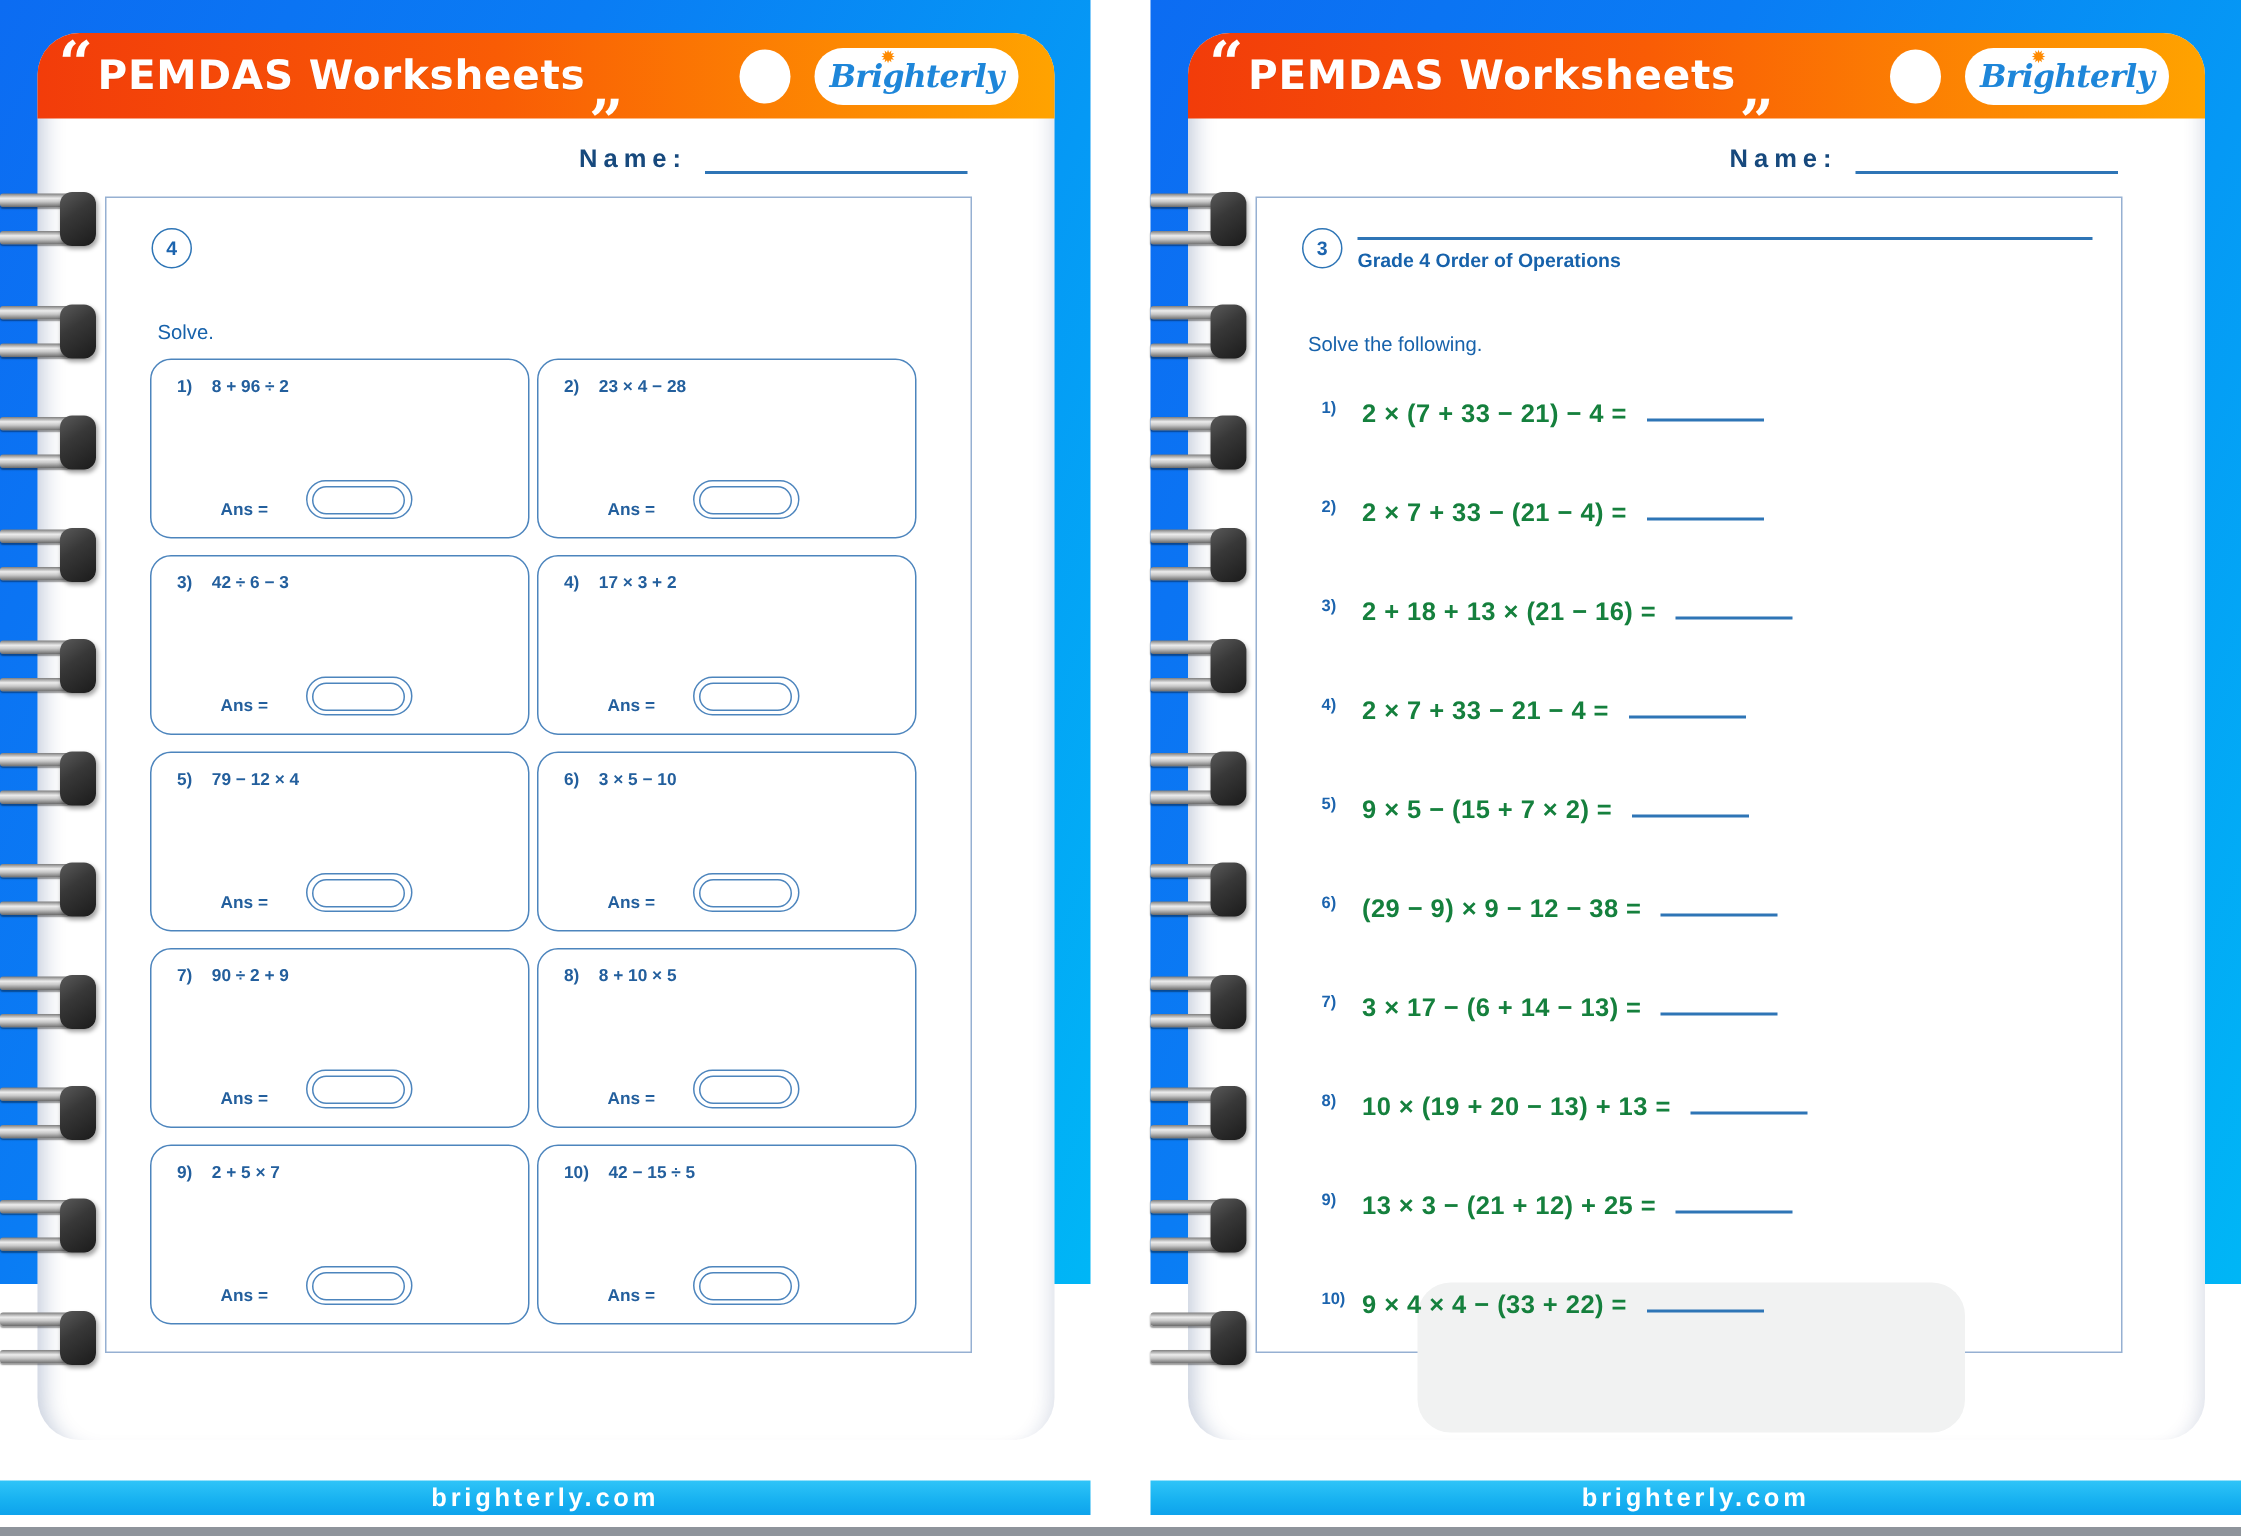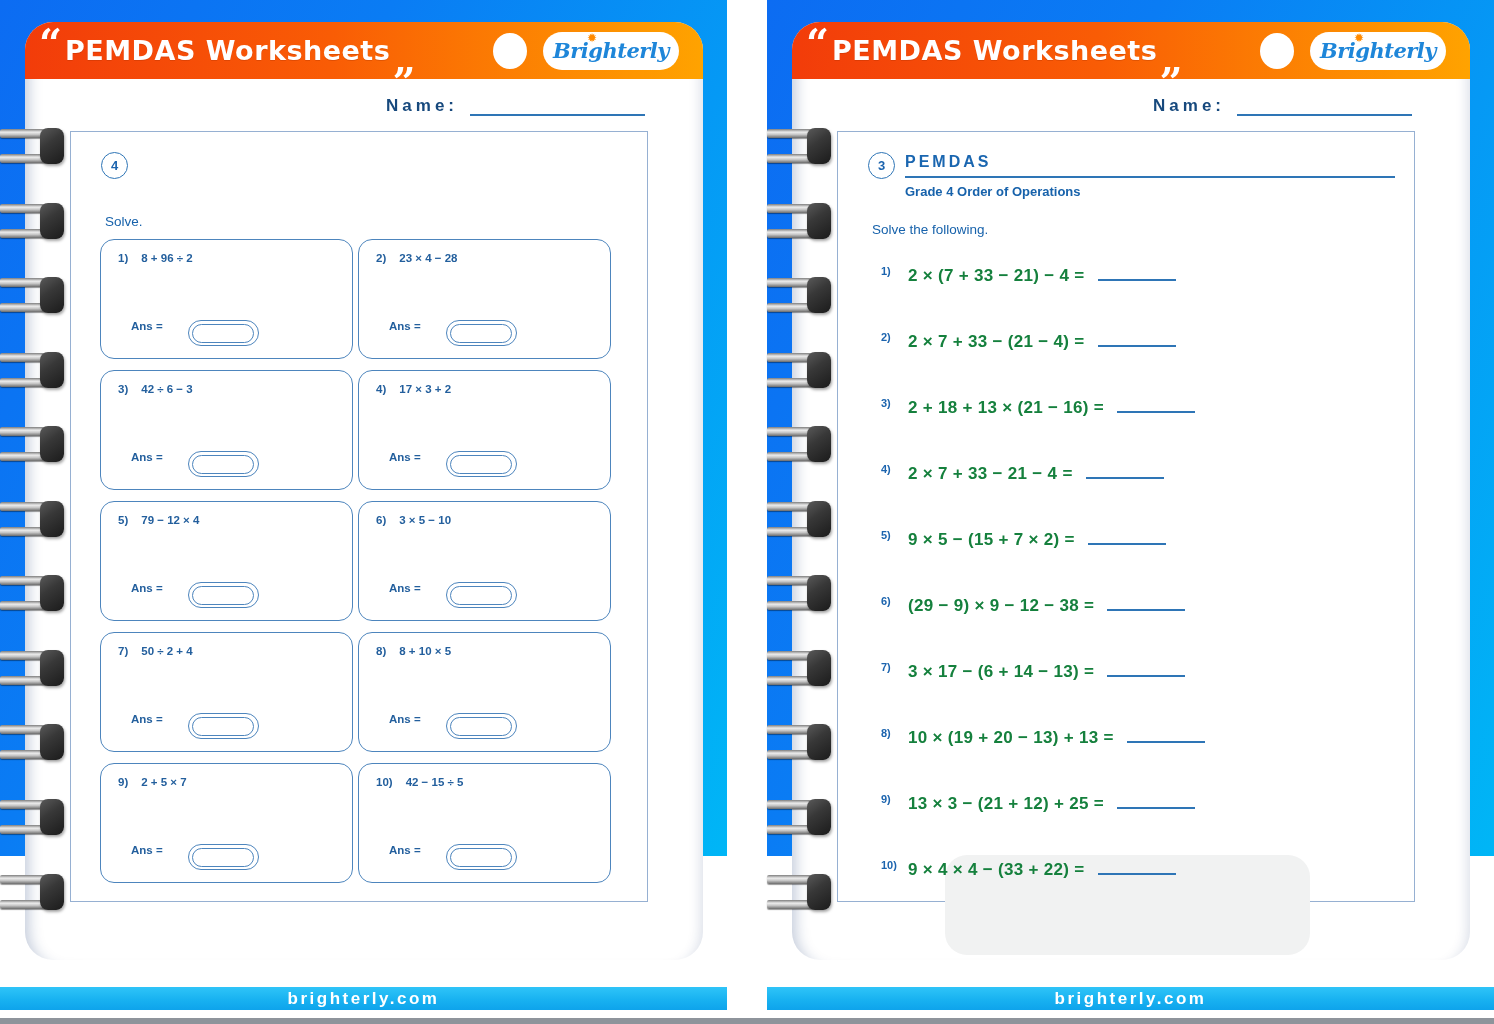--- a/index.html
+++ b/index.html
@@ -56,21 +56,21 @@
   .instruction { position:absolute; left:34px; top:82px; color:#1762ab; font-size:13.5px; }
   .card-right .instruction { top:90px; }
 
   
   .pgrid { position:absolute; left:29px; top:107px;
            display:grid; grid-template-columns:253px 253px; grid-auto-rows:120px;
            column-gap:5px; row-gap:11px; }
   .pbox { border:1.3px solid #4d85bd; border-radius:14px; position:relative; background:#fff; }
   .pbox-label { position:absolute; left:17px; top:12px; display:flex; gap:13px;
                 color:#235f9d; font-size:11.5px; font-weight:600; }
-  .ans-row { position:absolute; left:30px; bottom:12px; display:flex; align-items:flex-start; gap:25px;
+  .ans-row { position:absolute; left:46px; bottom:12px; display:flex; align-items:flex-end; gap:25px;
              color:#235f9d; font-size:11.5px; font-weight:600; }
   .pill-outer { width:71px; height:26px; border:1.3px solid #4d85bd; border-radius:13px;
                 display:flex; align-items:center; justify-content:center; background:#fff; }
   .pill-inner { width:62px; height:19px; border:1.1px solid #4d85bd; border-radius:9.5px; }
 
   
   .eq-row { position:absolute; left:43px; display:flex; align-items:baseline; z-index:6; }
   .eq-num { color:#1c64ae; font-size:11px; font-weight:bold; position:relative; top:-6px;
             margin-right:11px; min-width:16px; }
   .eq-expr { color:#15803d; font-size:17px; font-weight:600; letter-spacing:.3px; }
@@ -190,21 +190,21 @@
               <div class="ans-row">
                 <span>Ans =</span>
                 <div class="pill-outer">
                   <div class="pill-inner"></div>
                 </div>
               </div>
             </div>
             <div class="pbox">
               <div class="pbox-label">
                 <span>7)</span>
-                <span>50 ÷ 2 + 4</span>
+                <span>90 ÷ 2 + 9</span>
               </div>
               <div class="ans-row">
                 <span>Ans =</span>
                 <div class="pill-outer">
                   <div class="pill-inner"></div>
                 </div>
               </div>
             </div>
             <div class="pbox">
               <div class="pbox-label">
@@ -319,21 +319,20 @@
           <span class="logo-text">Brighterly</span>
         </span>
       </div>
       <div class="name-row">
         <span class="name-label">Name:</span>
         <span class="name-line"></span>
       </div>
       <div class="content-box">
         <div class="sec-circle">3</div>
         <div class="sec-wrap">
-          <div class="sec-title">PEMDAS</div>
           <div class="sec-underline"></div>
           <div class="sec-subtitle">Grade 4 Order of Operations</div>
         </div>
         <div class="instruction">Solve the following.</div>
         <div id="eqlist">
             <div class="eq-row" style="top: 134px;">
               <span class="eq-num">1)</span>
               <span class="eq-expr">2 × (7 + 33 − 21) − 4 =</span>
               <div class="eq-blank"></div>
             </div>

